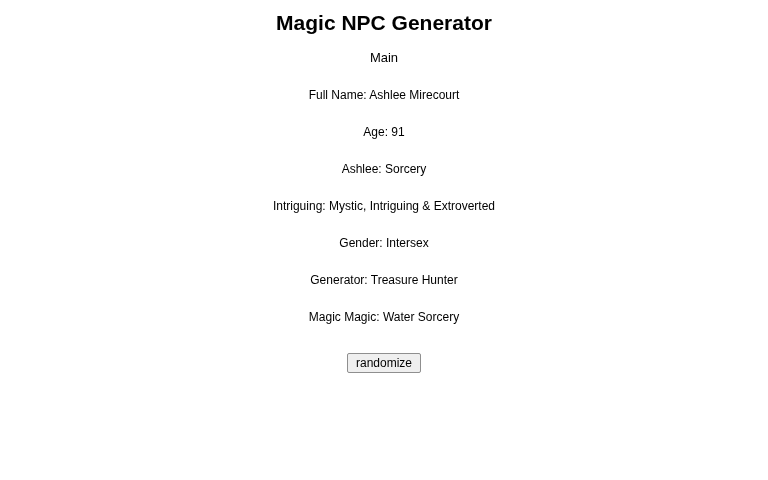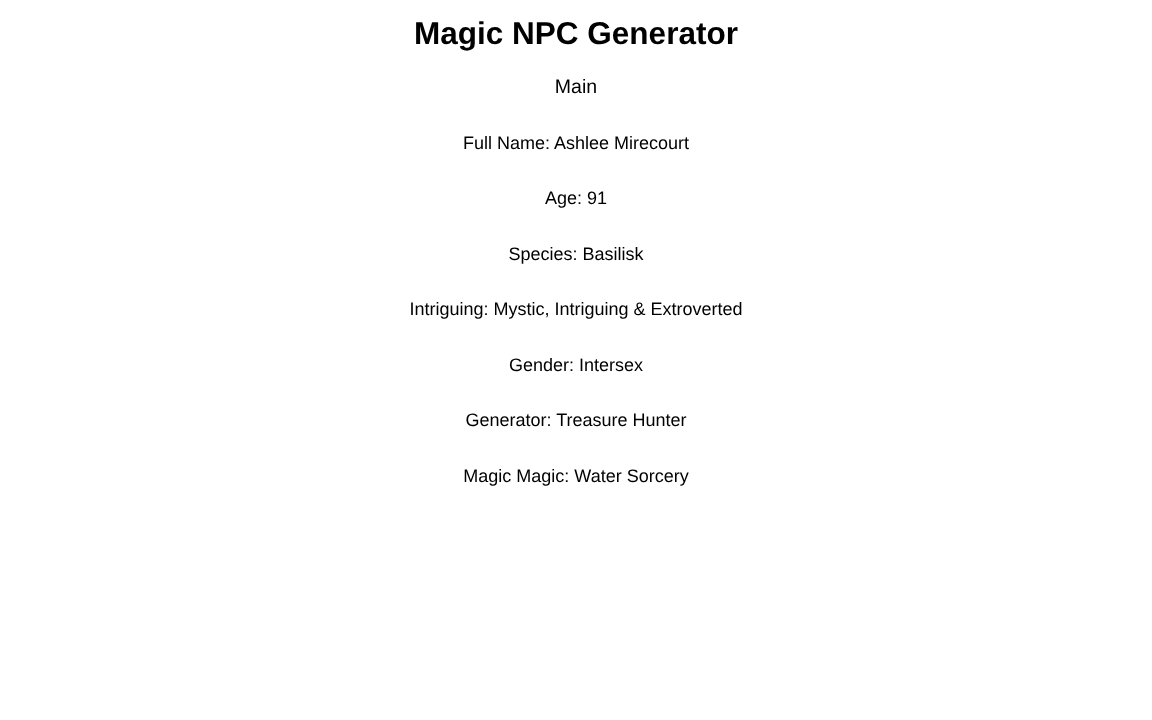--- a/index.html
+++ b/index.html
@@ -49,21 +49,22 @@
 
 <main>
 
   <h1 class="page-title">Magic NPC Generator</h1>
 
   <div class="section-heading">Main</div>
 
   <div>
     <p class="npc-field"><span>Full Name:</span> <span>Ashlee Mirecourt</span></p>
     <p class="npc-field"><span>Age:</span> <span>91</span></p>
-    <p class="npc-field"><span>Species:</span> <span>Basilisk</span></p>
+    <p class="npc-field"><span>Ashlee:</span> <span>Sorcery</span></p>
     <p class="npc-field"><span>Intriguing:</span> <span>Mystic, Intriguing &amp; Extroverted</span></p>
     <p class="npc-field"><span>Gender:</span> <span>Intersex</span></p>
     <p class="npc-field"><span>Generator:</span> <span>Treasure Hunter</span></p>
     <p class="npc-field"><span>Magic Magic:</span> <span>Water Sorcery</span></p>
   </div>
 
+  <button class="randomize-button" type="button">randomize</button>
 
 </main>
 
 </body></html>

